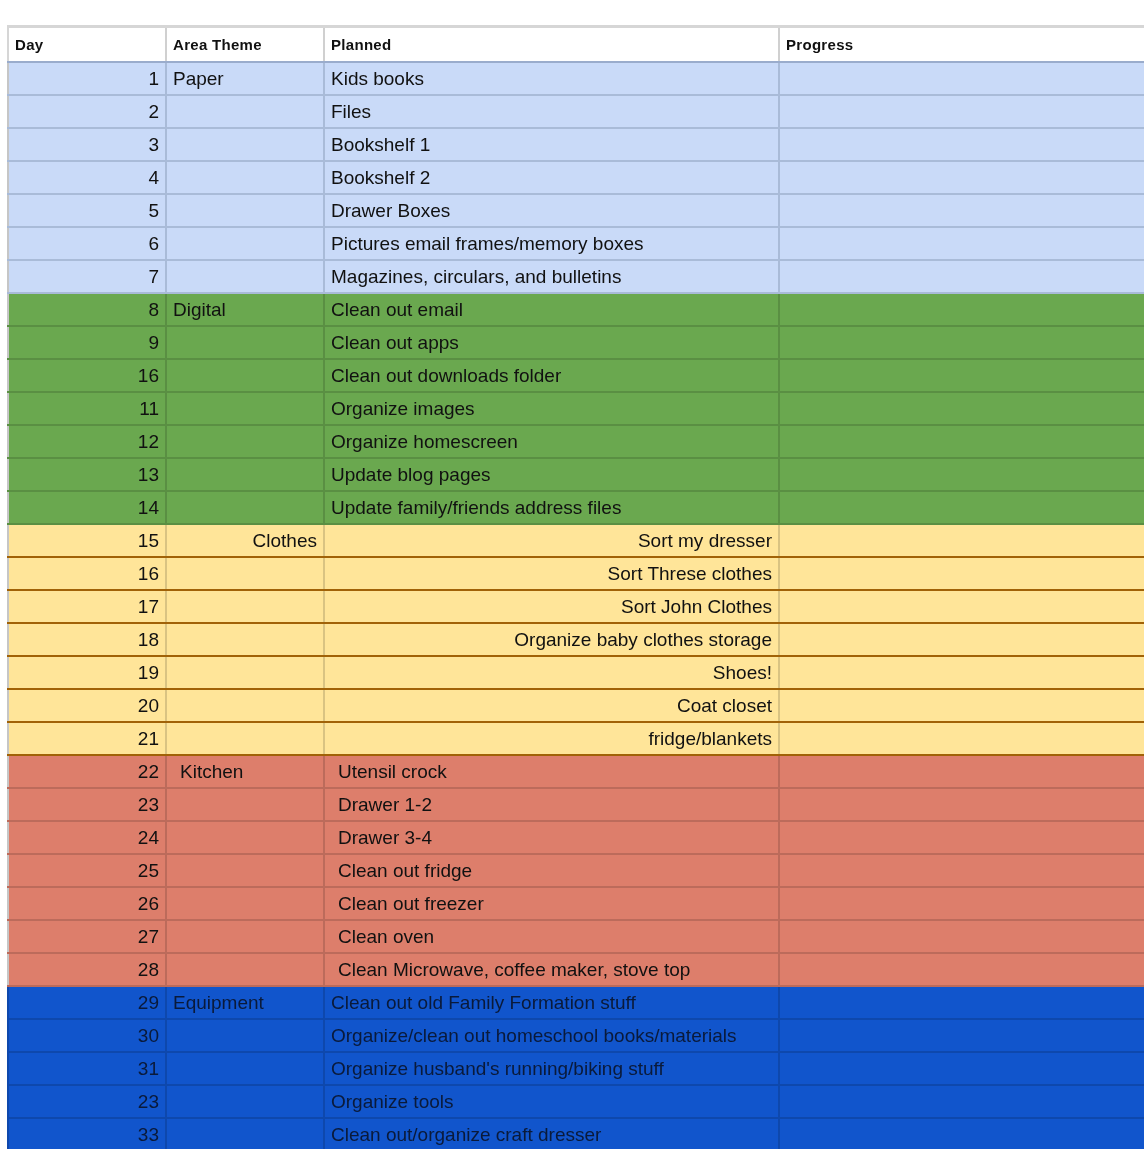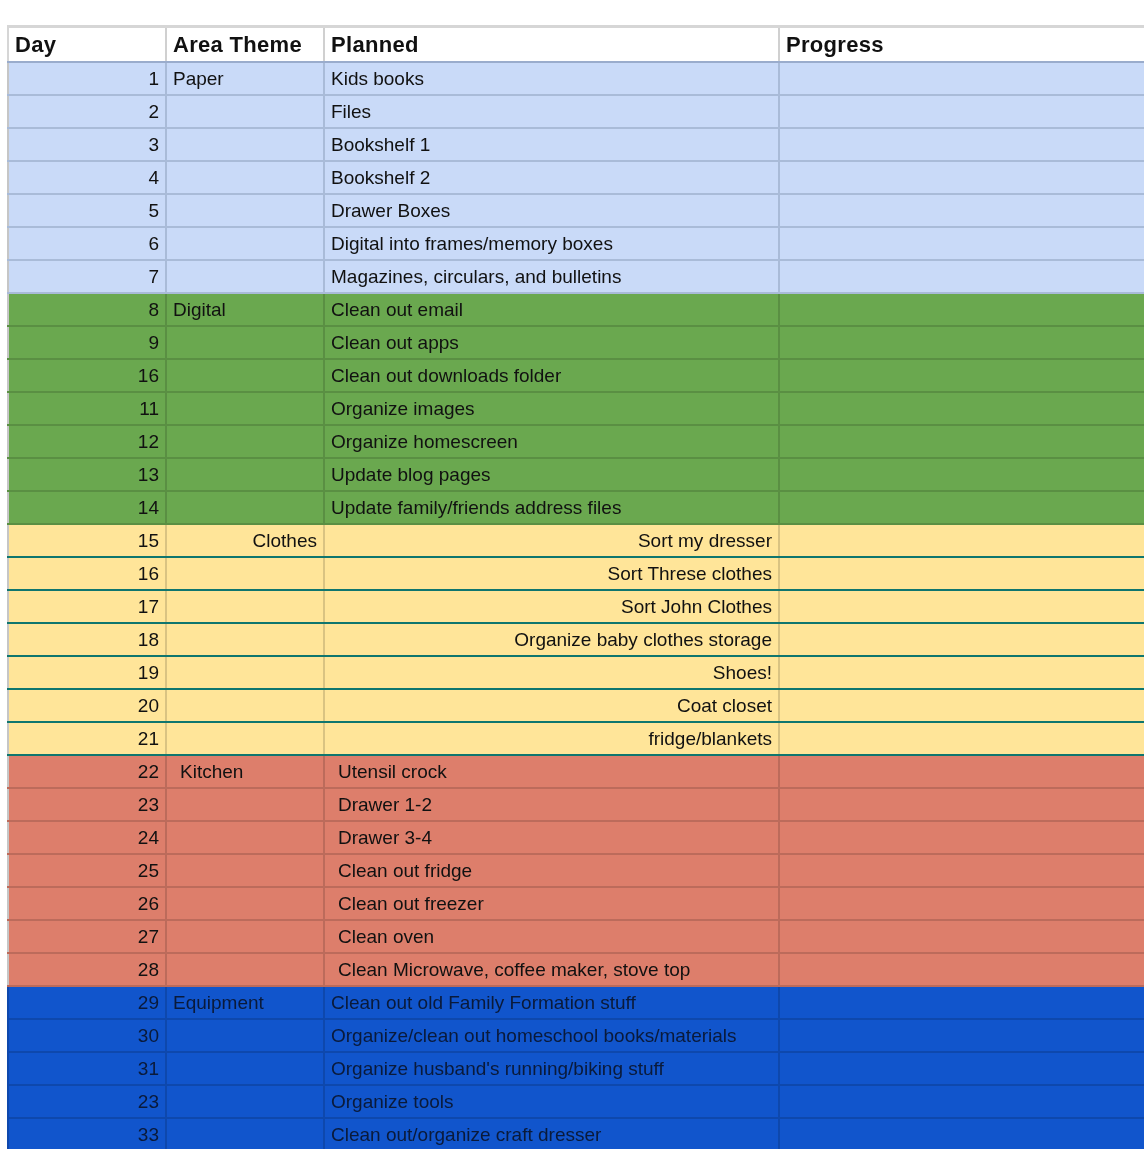--- a/index.html
+++ b/index.html
@@ -25,21 +25,21 @@
       border-collapse: collapse;
       table-layout: fixed;
       width: 1145px;
     }
     col.c-day { width: 158px; }
     col.c-area { width: 158px; }
     col.c-plan { width: 455px; }
     col.c-prog { width: 374px; }
     th {
       height: 33px;
-      font-size: 22px;
+      font-size: 15px;
       font-weight: bold;
       text-align: left;
       padding: 0 0 0 6px;
       background: #ffffff;
       border-top: 3px solid #d6d6d6;
       border-left: 2px solid #d0d0d0;
       border-bottom: 2px solid #9aaccc;
       vertical-align: middle;
       letter-spacing: 0.3px;
     }
@@ -50,21 +50,21 @@
       padding: 0 6px;
       white-space: nowrap;
       overflow: hidden;
       vertical-align: middle;
     }
     td.day { text-align: right; }
     td.area, td.plan, td.prog { text-align: left; }
 
     tr.g-paper td { background: #c9daf8; border-bottom: 2px solid #a9bbd8; border-left: 2px solid #a9bbd8; }
     tr.g-digital td { background: #6aa84f; border-bottom: 2px solid #5a8f43; border-left: 2px solid #5a8f43; }
-    tr.g-clothes td { background: #ffe599; border-bottom: 2px solid #0f766e; border-left: 2px solid #d9c382; text-align: right; }
+    tr.g-clothes td { background: #ffe599; border-bottom: 2px solid #a16207; border-left: 2px solid #d9c382; text-align: right; }
     tr.g-kitchen td { background: #dd7e6b; border-bottom: 2px solid #bc6b5b; border-left: 2px solid #bc6b5b; padding-left: 13px; }
     tr.g-equipment td { background: #1155cc; border-bottom: 2px solid #0e48ad; border-left: 2px solid #0e48ad; color: #0a1a3a; margin-top: 16px; }
     tr td:first-child { border-left: 2px solid #c6c6c6; }
     tr.g-equipment td:first-child { border-left: 2px solid #0e48ad; }
   </style>
 </head>
 <body>
 
 <div class="sheet">
   <table>
@@ -109,21 +109,21 @@
         </tr>
       <tr class="g-paper">
           <td class="day">5</td>
           <td class="area"></td>
           <td class="plan">Drawer Boxes</td>
           <td class="prog"></td>
         </tr>
       <tr class="g-paper">
           <td class="day">6</td>
           <td class="area"></td>
-          <td class="plan">Digital into frames/memory boxes</td>
+          <td class="plan">Pictures email frames/memory boxes</td>
           <td class="prog"></td>
         </tr>
       <tr class="g-paper">
           <td class="day">7</td>
           <td class="area"></td>
           <td class="plan">Magazines, circulars, and bulletins</td>
           <td class="prog"></td>
         </tr>
 
       <tr class="g-digital">

